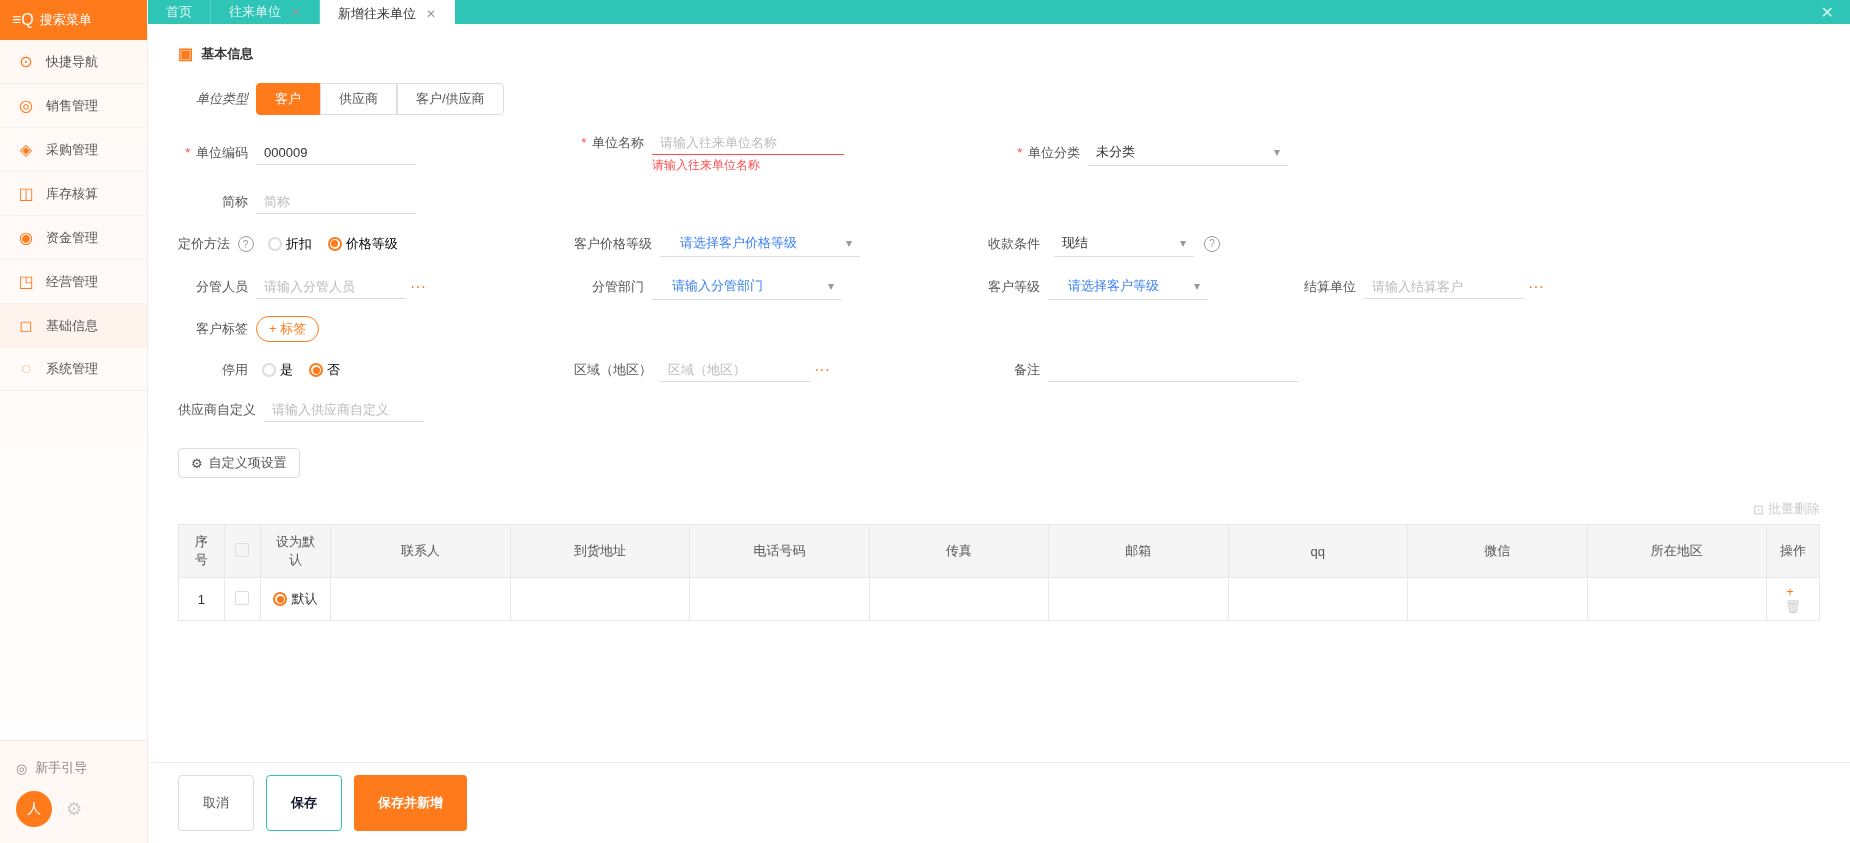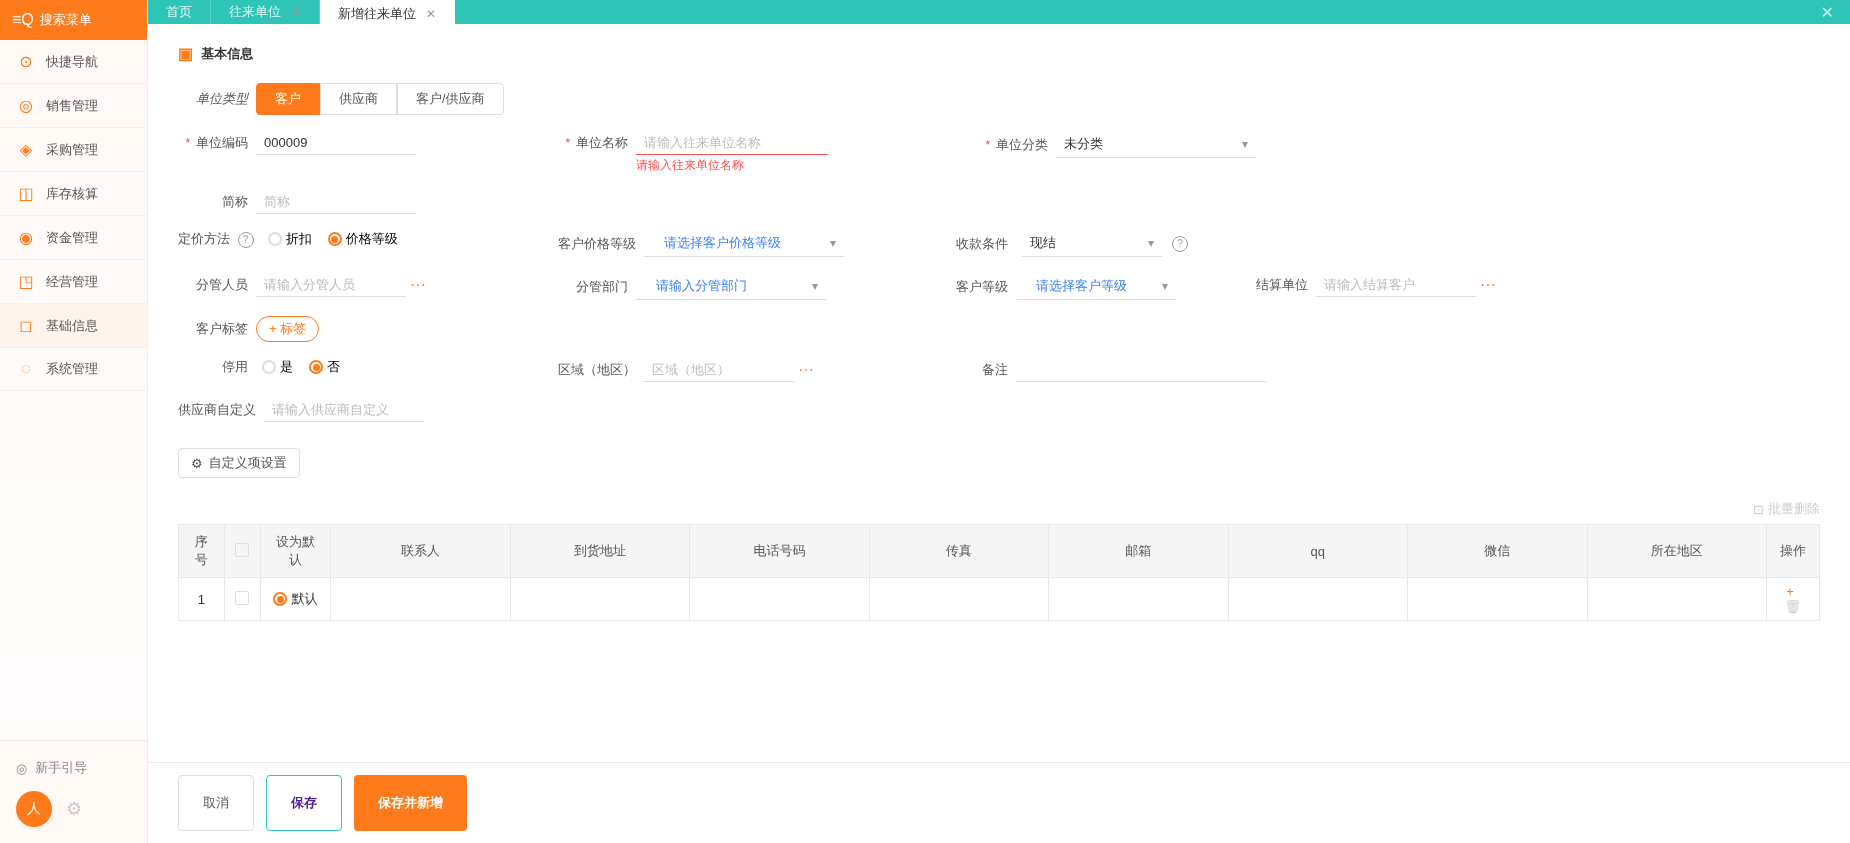--- a/index.html
+++ b/index.html
@@ -103,23 +103,23 @@
       gap: 8px;
       font-size: 14px;
       font-weight: bold;
       color: #333;
       margin-bottom: 20px;
     }
     .section-icon { color: #ff7a1a; font-size: 16px; }
 
     .form-row {
       display: flex;
-      align-items: flex-start;
+      align-items: center;
       margin-bottom: 16px;
-      gap: 0;
+      gap: 16px;
     }
     .form-group {
       display: flex;
       align-items: center;
       flex: 1;
       min-width: 0;
     }
     .form-label {
       color: #555;
       white-space: nowrap;
@@ -252,21 +252,21 @@
       display: flex;
       gap: 12px;
       flex-shrink: 0;
     }
     .btn-cancel {
       padding: 8px 24px; border: 1px solid #ddd;
       background: #fff; color: #555; border-radius: 4px; cursor: pointer;
     }
     .btn-save {
       padding: 18px 24px; border: none;
-      background: #fff; color: #4c1d95; border: 1px solid #2ec5b6;
+      background: #fff; color: #0f172a; border: 1px solid #2ec5b6;
       border-radius: 4px; cursor: pointer; font-weight: bold;
     }
     .btn-save-new {
       padding: 8px 24px; border: none;
       background: #ff7a1a; color: #fff;
       border-radius: 4px; cursor: pointer; font-weight: bold;
     }
   </style>
 </head>
 <body>

